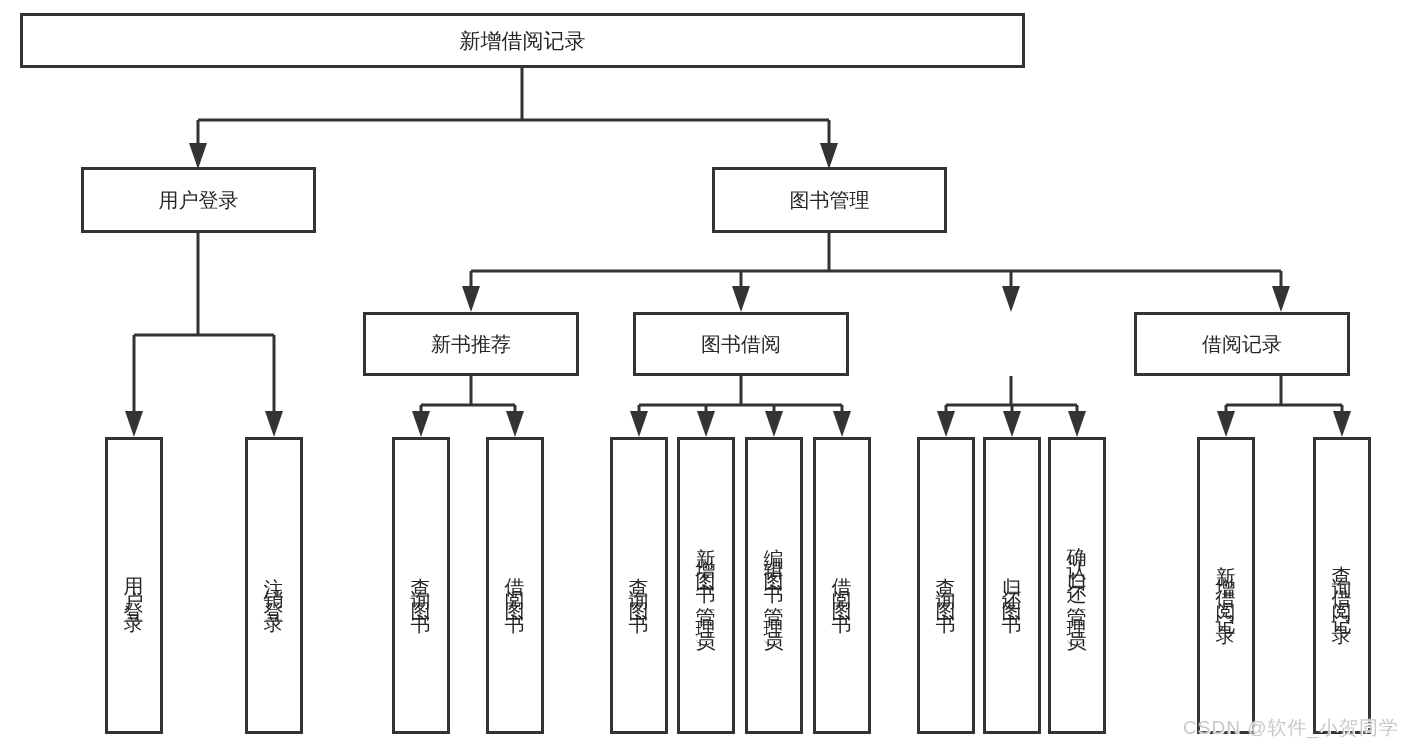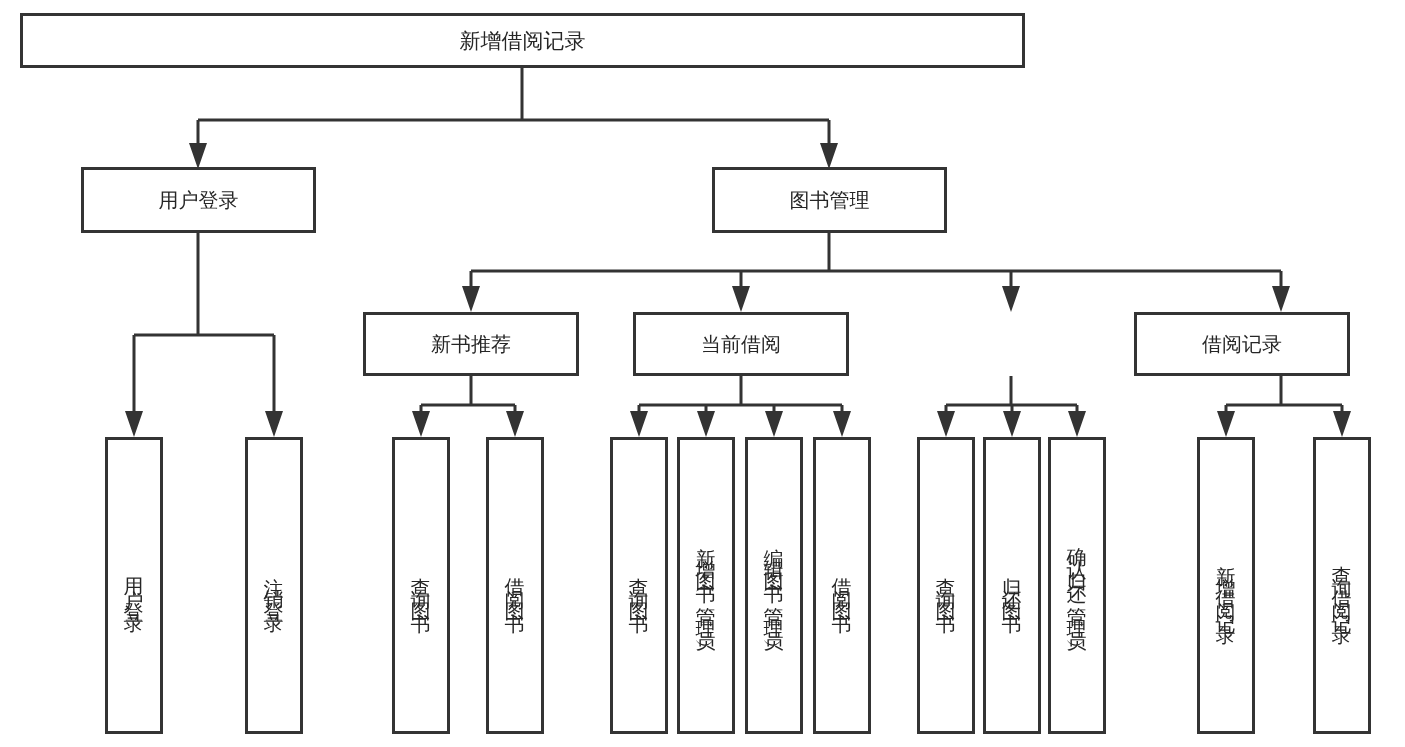--- a/index.html
+++ b/index.html
@@ -85,21 +85,21 @@
     <span>用户登录</span>
   </div>
   <div class="box l2" style="left:712px">
     <span>图书管理</span>
   </div>
 
   <div class="box l3" style="left:363px">
     <span>新书推荐</span>
   </div>
   <div class="box l3" style="left:633px">
-    <span>当前借阅</span>
+    <span>图书借阅</span>
   </div>
   <div class="box l3" style="left:1134px">
     <span>借阅记录</span>
   </div>
 
   <div class="box v" style="left:105px">
     <span class="vtext">用户登录</span>
   </div>
   <div class="box v" style="left:245px">
     <span class="vtext">注销登录</span>
@@ -135,14 +135,15 @@
     <span class="vtext">确认归还（管理员）</span>
   </div>
 
   <div class="box v" style="left:1197px">
     <span class="vtext">新增借阅记录</span>
   </div>
   <div class="box v" style="left:1313px">
     <span class="vtext">查询借阅记录</span>
   </div>
 
+  <div class="watermark">CSDN @软件_小贺同学</div>
 
 </div>
 
 </body></html>

